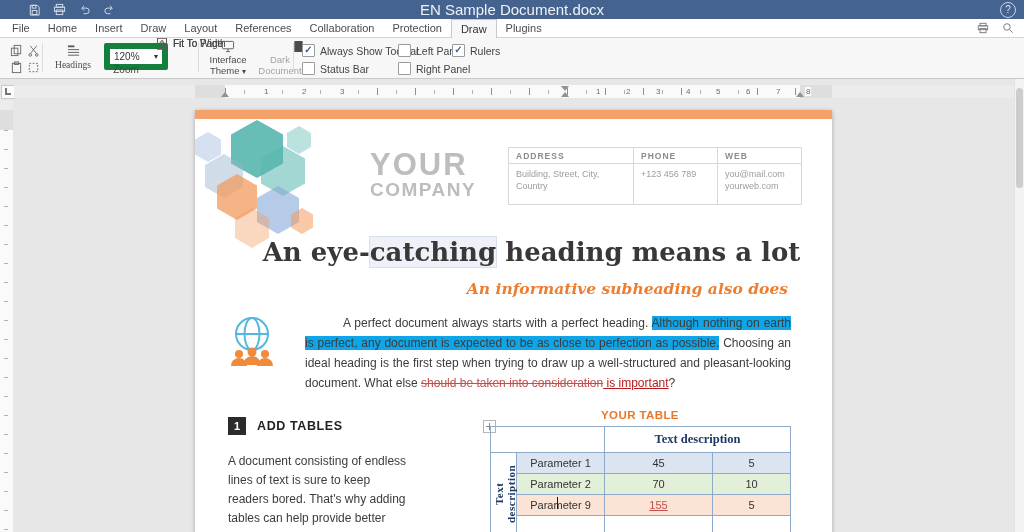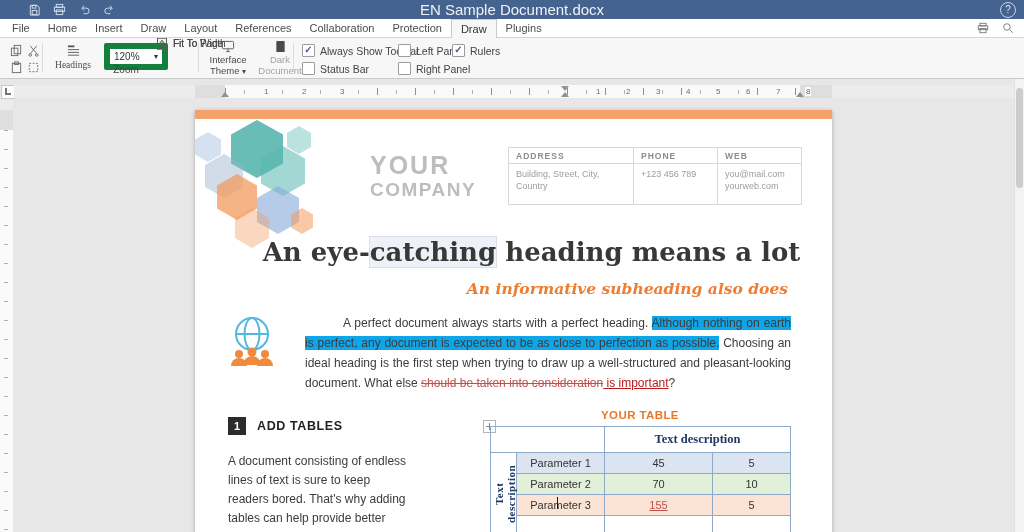--- a/index.html
+++ b/index.html
@@ -28,21 +28,21 @@
   .clip-grid{position:absolute;left:9px;top:6px;display:grid;grid-template-columns:15px 15px;grid-auto-rows:15px;gap:2px;color:#6a6a6a;}
   .tool-sep{position:absolute;top:6px;bottom:6px;width:1px;background:#dcdcdc;}
   .btn{position:absolute;display:flex;flex-direction:column;align-items:center;justify-content:center;gap:2px;cursor:pointer;color:#4a4a4a;}
   .btn .lbl{font-size:9.5px;line-height:10.5px;text-align:center;}
   #btn-headings{left:46px;top:4px;width:54px;height:33px;font-family:Liberation Serif, serif;}
   .zoom-box{position:absolute;left:104px;top:6px;width:44px;height:15px;background:#fff;border:6px solid #15803d;border-radius:2px;
             font-size:10px;display:flex;align-items:center;justify-content:space-between;padding:0 4px;color:#333;cursor:pointer;}
   .zoom-lbl{position:absolute;left:104px;top:27px;width:44px;text-align:center;font-size:10px;color:#444;}
   .fit-row{position:absolute;left:156px;display:flex;align-items:center;gap:5px;font-size:10px;color:#444;cursor:pointer;}
   #btn-itheme{left:203px;top:3px;width:50px;height:36px;}
-  #btn-darkdoc{left:255px;top:3px;width:50px;height:36px;color:#a3a3a3;}
+  #btn-darkdoc{left:255px;top:3px;width:50px;height:36px;color:#a3a3a3;align-items:flex-end;}
   .caret{font-size:8px;line-height:8px;}
   .cb{position:absolute;display:flex;align-items:center;gap:5px;cursor:pointer;}
   .cb .box{width:11px;height:11px;background:#fff;border:1px solid #9b9b9b;border-radius:1px;
            font-size:10px;line-height:10px;text-align:center;color:#44618f;font-weight:bold;}
   .cb .cb-label{font-size:10.5px;color:#444;white-space:nowrap;}
 
   
   .tab-selector{position:absolute;left:1px;top:85px;width:12px;height:12px;background:#fbfbfb;border:1px solid #c9c9c9;cursor:pointer;}
   .tab-selector::before{content:"";position:absolute;left:3px;top:2px;width:4px;height:5px;border-left:2px solid #777;border-bottom:2px solid #777;}
   .h-ruler{position:absolute;left:14px;top:85px;width:1000px;height:13px;background:#ececec;overflow:hidden;}
@@ -68,21 +68,21 @@
   .scroll-thumb{position:absolute;left:1px;right:1px;top:10px;height:100px;background:#cdcdcd;border-radius:4px;cursor:pointer;}
 
   
   .page{position:absolute;left:195px;top:110px;width:637px;height:430px;background:#fff;
         box-shadow:0 1px 4px rgba(0,0,0,.28);overflow:hidden;}
   .banner{position:absolute;left:0;top:0;width:100%;height:9px;background:#f4a269;}
   .logo{position:absolute;left:0;top:4px;width:130px;height:148px;}
   .hex{position:absolute;clip-path:polygon(50% 0,100% 25%,100% 75%,50% 100%,0 75%,0 25%);}
 
   .company{position:absolute;left:175px;top:42px;color:#bdbdbd;font-weight:bold;}
-  .company .l1{font-size:25px;letter-spacing:2px;line-height:26px;}
+  .company .l1{font-size:31px;letter-spacing:2px;line-height:26px;}
   .company .l2{font-size:19px;letter-spacing:1.5px;line-height:23px;}
 
   .contact{position:absolute;left:313px;top:37px;width:292px;display:grid;grid-template-columns:124px 84px 84px;
            border:1px solid #d8d8d8;background:#fff;}
   .contact .hcell{border-bottom:1px solid #d8d8d8;padding:3px 7px 2px;font-size:8.5px;font-weight:bold;
                   letter-spacing:1px;color:#8c8c8c;}
   .contact .vcell{padding:4px 7px 12px;font-size:9px;line-height:12px;color:#9d9d9d;}
   .contact .bl{border-left:1px solid #d8d8d8;}
 
   .doc-heading{position:absolute;left:36px;right:0;top:126px;text-align:center;
@@ -431,21 +431,21 @@
         <td>Parameter 1</td>
         <td>45</td>
         <td>5</td>
       </tr>
       <tr class="row-green">
         <td>Parameter 2</td>
         <td>70</td>
         <td>10</td>
       </tr>
       <tr class="row-peach">
-        <td>Parameter 3</td>
+        <td>Parameter 9</td>
         <td><span class="ins-val">155</span></td>
         <td>5</td>
       </tr>
       <tr>
         <td></td>
         <td></td>
         <td></td>
       </tr>
     </tbody>
       </table>

